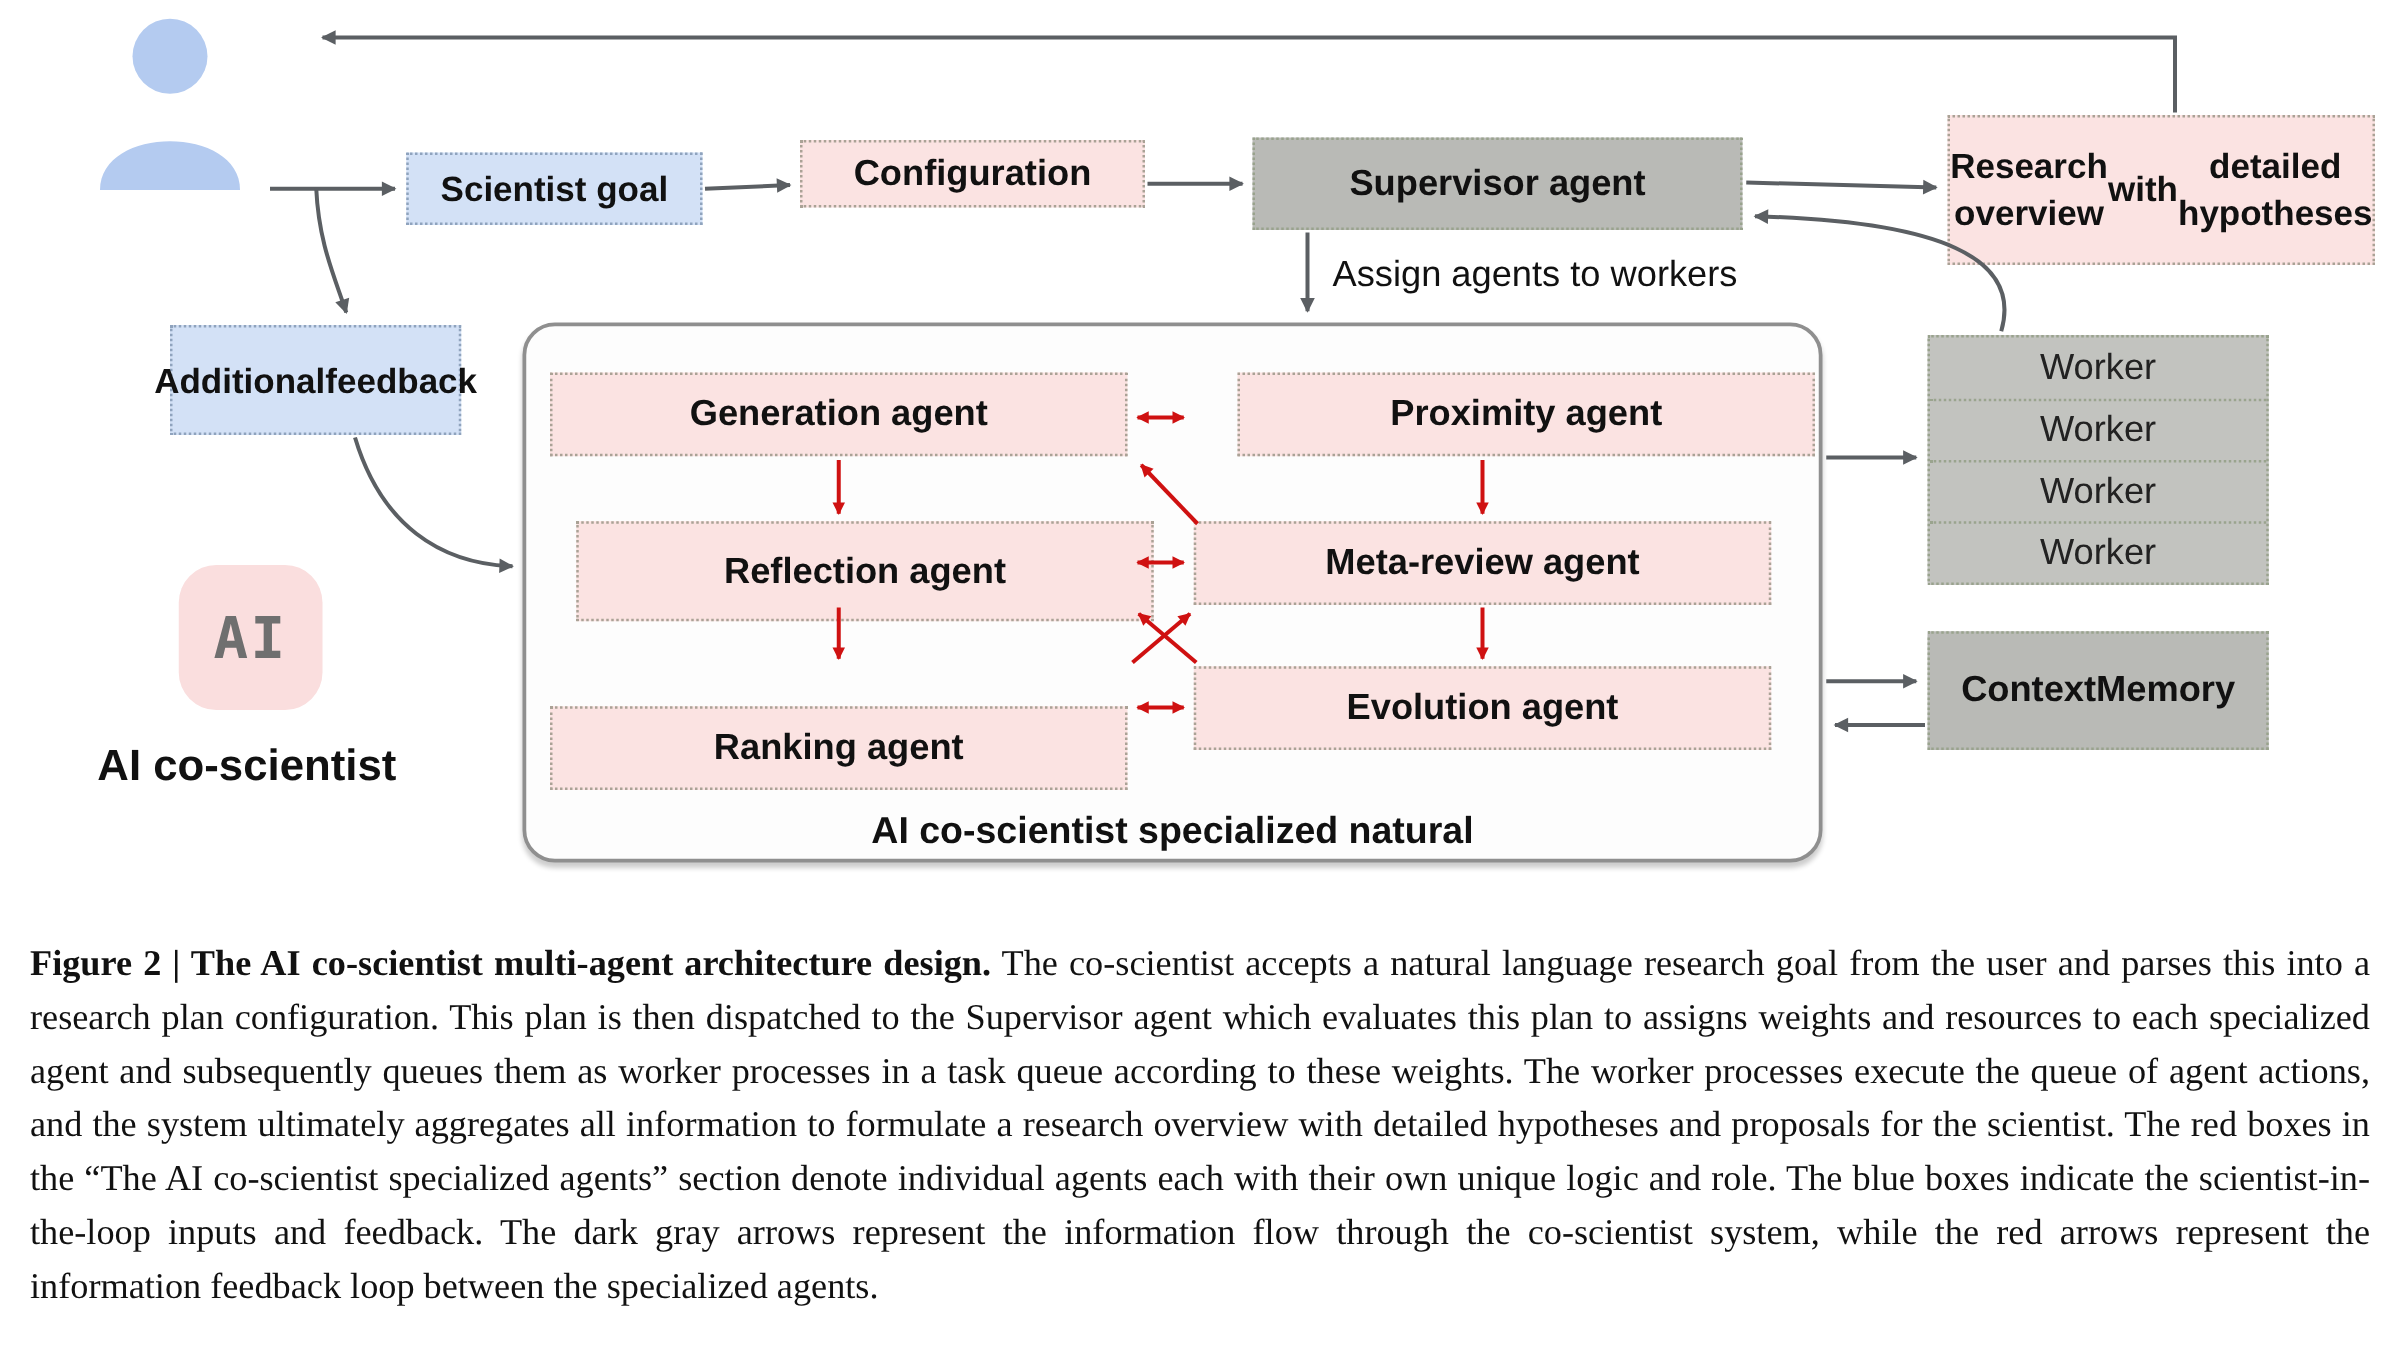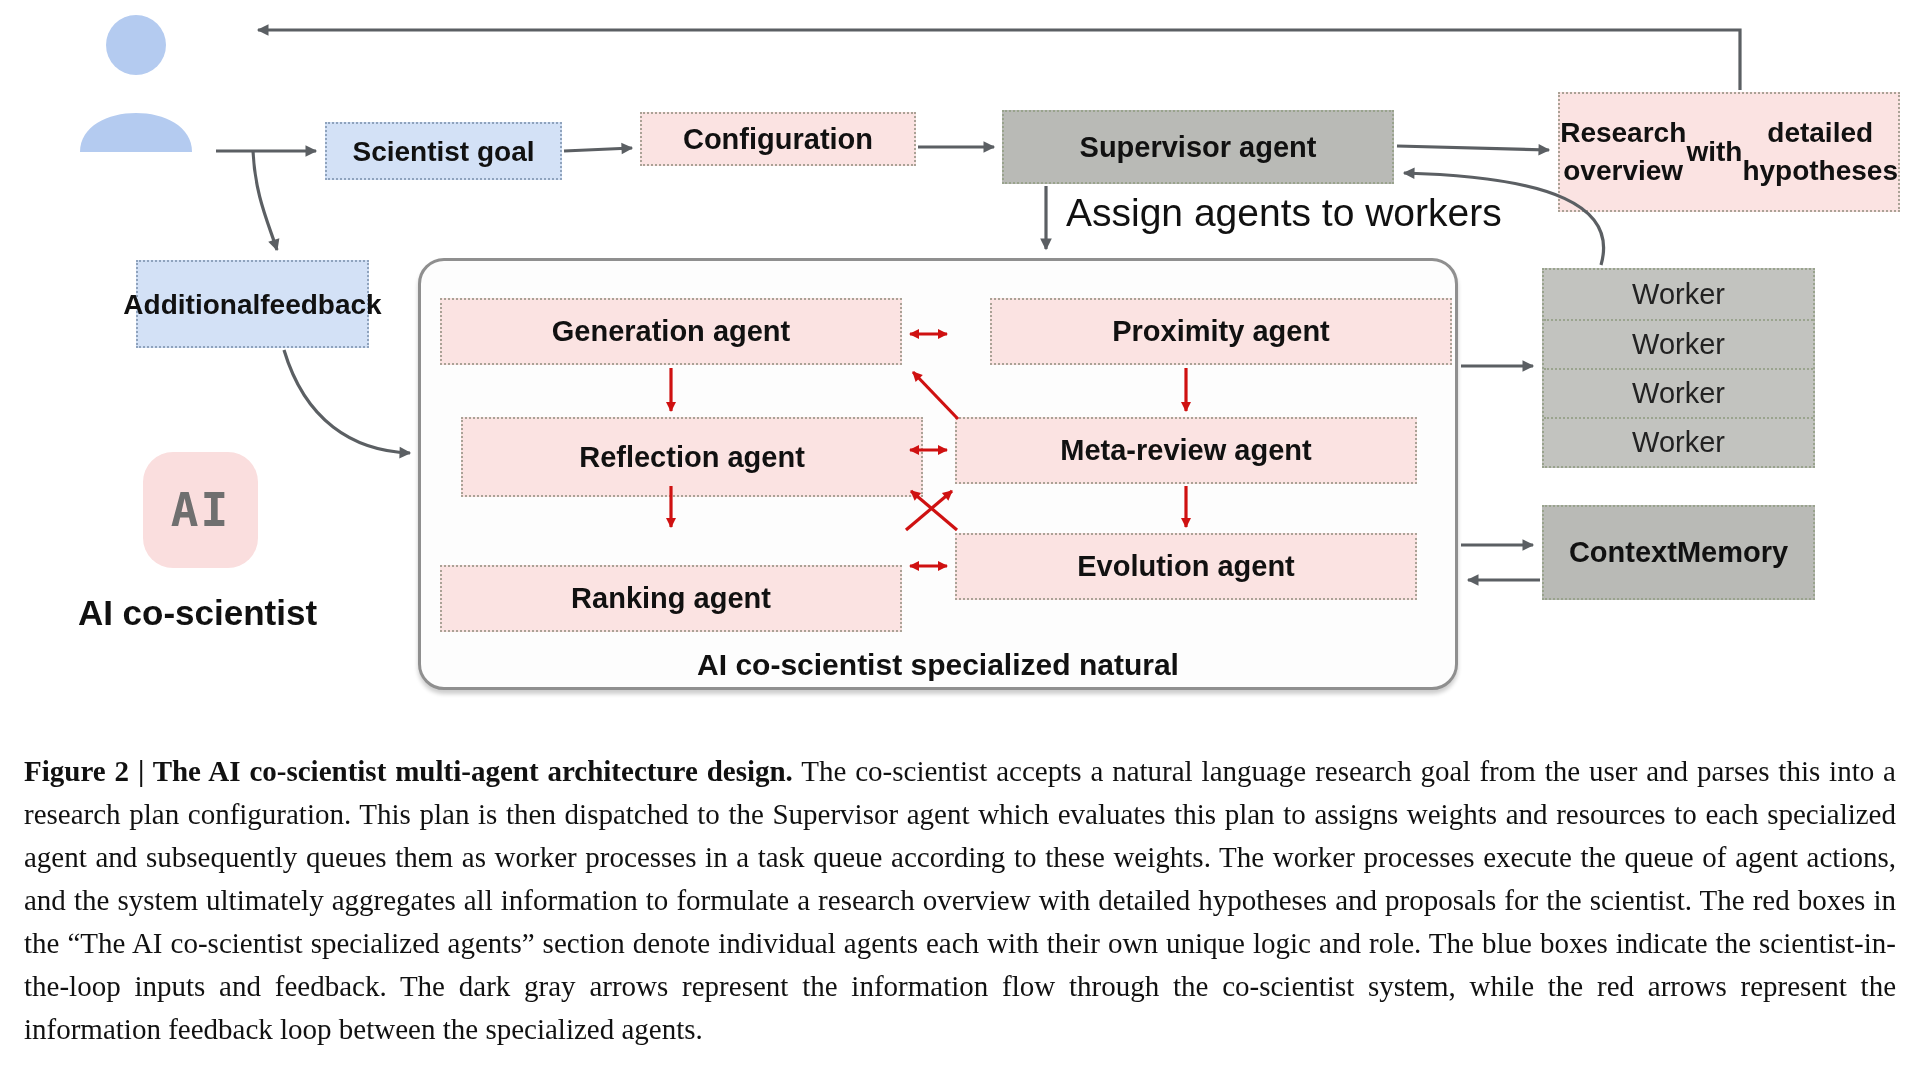--- a/index.html
+++ b/index.html
@@ -34,21 +34,21 @@
   .worker-row{height:49px;display:flex;align-items:center;justify-content:center;
     font-size:29px;color:#222;}
   .worker-row + .worker-row{border-top:2px dotted #9aa48e;}
   #ai-badge{position:absolute;left:143px;top:452px;width:115px;height:116px;
     background:#fadede;border-radius:30px;display:flex;align-items:center;justify-content:center;
     font-family:"DejaVu Sans Mono","Liberation Mono",monospace;font-weight:bold;
     font-size:46px;color:#6f6f6f;letter-spacing:2px;}
   #scientist-label{left:15px;top:188px;width:240px;text-align:center;
     font-weight:bold;font-size:35px;}
   #ai-label{left:40px;top:593px;width:315px;text-align:center;font-weight:bold;font-size:35px;}
-  #assign-label{left:1066px;top:191px;font-size:39px;}
+  #assign-label{left:1066px;top:204px;font-size:29px;}
   svg.overlay{position:absolute;left:0;top:0;pointer-events:none;}
   #caption{position:absolute;left:24px;top:750px;width:1872px;
     font-family:"Liberation Serif","DejaVu Serif",serif;font-size:29px;line-height:43px;
     text-align:justify;color:#111;}
   #caption b{font-weight:bold;}
 </style>
 </head>
 <body>
 
 <div id="stage">

